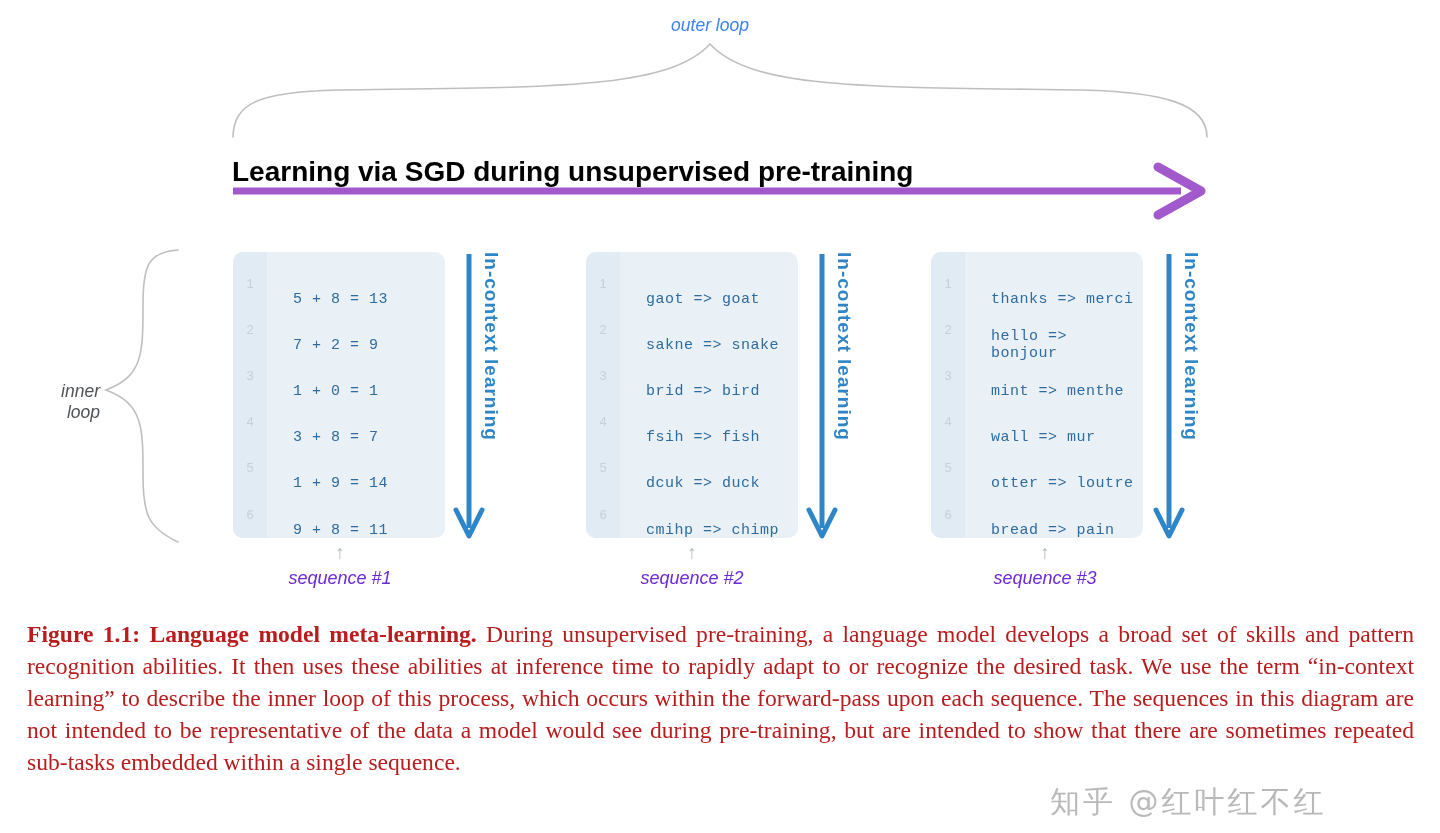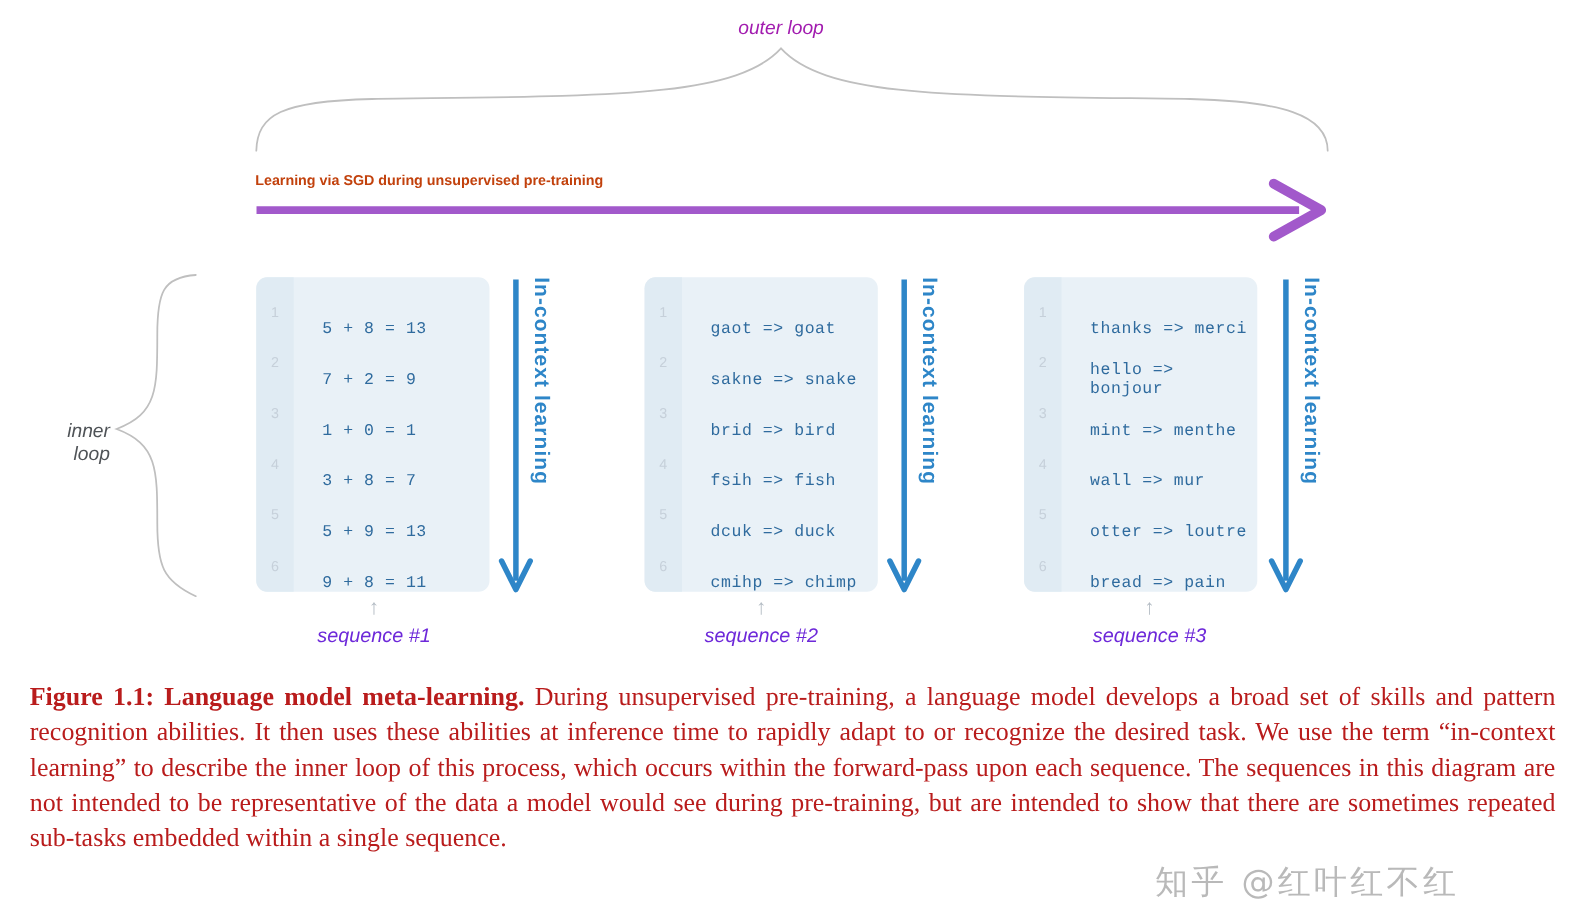--- a/index.html
+++ b/index.html
@@ -1,30 +1,30 @@
 <!DOCTYPE html>
 <html><head>
 <meta charset="utf-8">
 <style>
   html,body{margin:0;padding:0;background:#fff;}
   .canvas{position:relative;width:1440px;height:833px;background:#ffffff;overflow:hidden;
           font-family:"Liberation Sans",sans-serif;}
 
   
   .outer-loop-label{position:absolute;left:640px;top:15px;width:140px;text-align:center;
-    font-style:italic;font-size:17.5px;color:#a21caf;}
+    font-style:italic;font-size:17.5px;color:#3b82f6;}
   .inner-loop-label{position:absolute;left:24px;top:381px;width:76px;text-align:right;
     font-style:italic;font-size:17.5px;color:#4f5357;}
 
   .brace-svg{position:absolute;}
   .top-brace{left:228px;top:40px;}
   .left-brace{left:98px;top:244px;}
 
   
-  .sgd-label{position:absolute;left:232px;top:156px;font-weight:bold;font-size:13px;color:#c2410c;}
+  .sgd-label{position:absolute;left:232px;top:156px;font-weight:bold;font-size:28px;color:#000000;}
   .sgd-arrow{position:absolute;left:233px;top:162px;}
 
   
   .seq-box{position:absolute;top:252px;width:212px;height:286px;background:#e9f1f7;
     border-radius:10px;display:flex;}
   .num-col{width:34px;background:#e0ebf3;border-radius:10px 0 0 10px;padding-top:8px;box-sizing:content-box;}
   .num-cell{height:46.2px;display:flex;align-items:center;justify-content:center;
     font-size:13px;color:#c6d0da;}
   .rows{flex:1;padding-top:24px;}
   .seq-row{height:46.2px;display:flex;align-items:center;padding-left:26px;
@@ -76,21 +76,21 @@
       <div class="num-cell">3</div>
       <div class="num-cell">4</div>
       <div class="num-cell">5</div>
       <div class="num-cell">6</div>
     </div>
     <div class="rows">
       <div class="seq-row">5 + 8 = 13</div>
       <div class="seq-row">7 + 2 = 9</div>
       <div class="seq-row">1 + 0 = 1</div>
       <div class="seq-row">3 + 8 = 7</div>
-      <div class="seq-row">5 + 9 = 13</div>
+      <div class="seq-row">1 + 9 = 14</div>
       <div class="seq-row">9 + 8 = 11</div>
     </div>
   </div>
   <svg class="icl-arrow" style="left:452px" width="34" height="292" viewBox="0 0 34 292">
     <path d="M17,2 L17,276" stroke="#2e86c8" stroke-width="5" stroke-linecap="butt"></path>
     <path d="M4,258 L17,284 L30,258" fill="none" stroke="#2e86c8" stroke-width="5" stroke-linecap="round" stroke-linejoin="round"></path>
   </svg>
   <div class="icl-text" style="left:480px">In-context learning</div>
   <div class="up-arrow" style="left:320px">↑</div>
   <div class="seq-label" style="left:260px">sequence #1</div>

